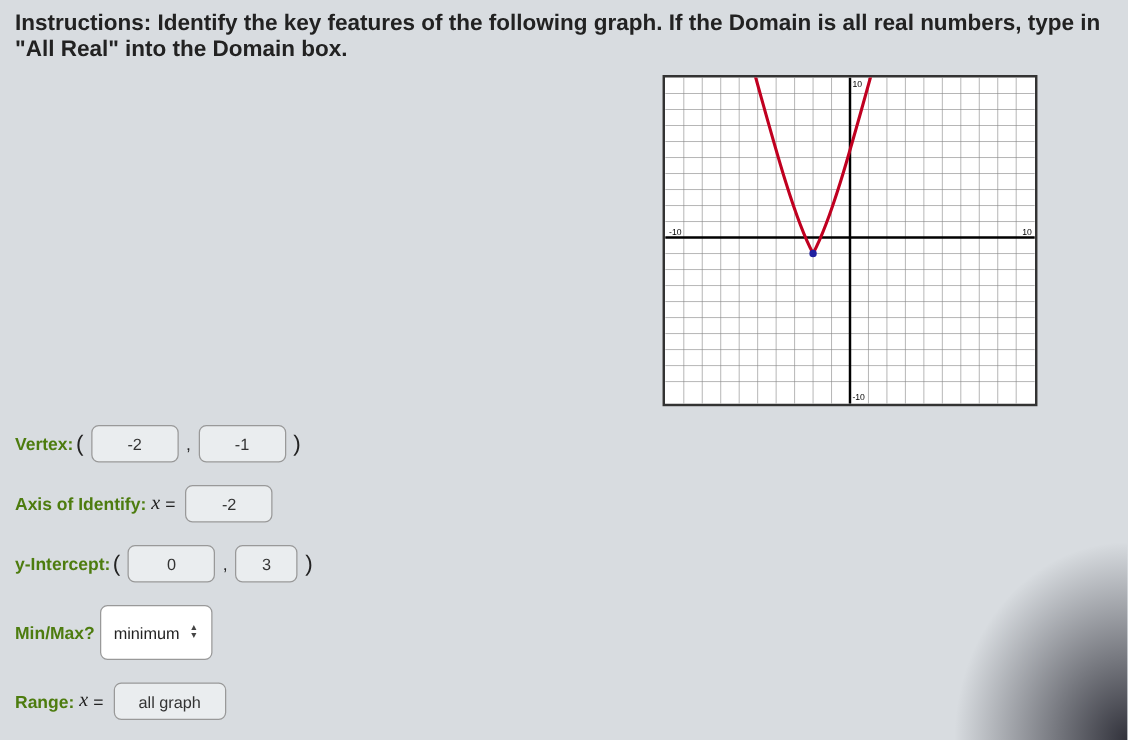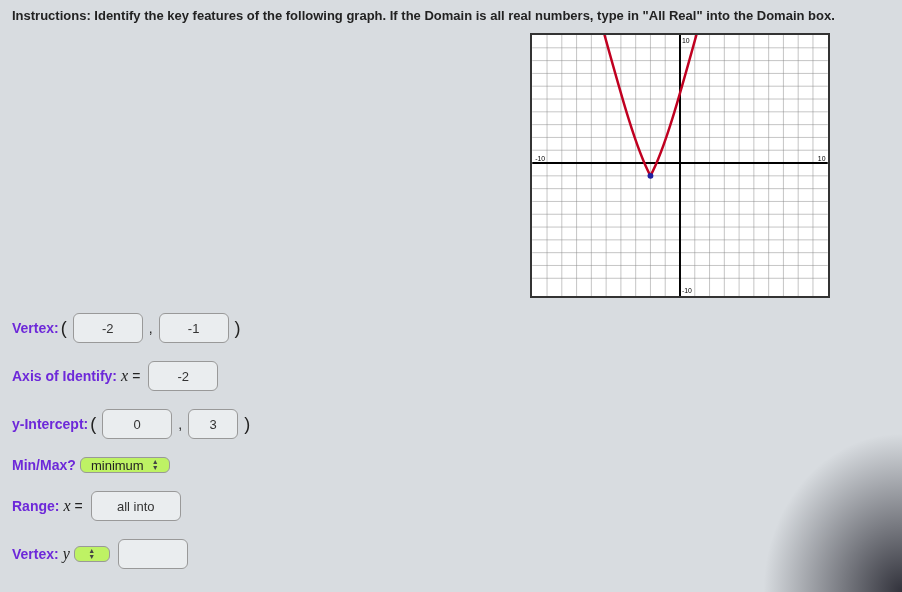--- a/index.html
+++ b/index.html
@@ -7,21 +7,21 @@
       background: #d8dce0;
       font-family: Arial, sans-serif;
       font-size: 14px;
       color: #222;
       width: 902px;
       height: 592px;
       padding: 8px 12px;
       position: relative;
     }
     .instructions {
-      font-size: 13px;
+      font-size: 18px;
       font-weight: bold;
       margin-bottom: 10px;
       color: #222;
     }
     .top-area {
       position: relative;
       height: 280px;
     }
     .graph-container {
       position: absolute;
@@ -41,21 +41,21 @@
       margin-top: 0;
     }
     .form-row {
       display: flex;
       align-items: center;
       margin-bottom: 18px;
       font-size: 14px;
     }
     .form-row .label {
       font-weight: bold;
-      color: #6d28d9;
+      color: #4d7c0f;
       white-space: nowrap;
     }
     .input-box {
       display: inline-flex;
       align-items: center;
       justify-content: center;
       background: #eaedef;
       border: 1px solid #999;
       border-radius: 6px;
       height: 30px;
@@ -65,24 +65,24 @@
       font-size: 13px;
       color: #333;
       text-align: center;
     }
     .input-box.small { min-width: 50px; }
     .input-box.wide { min-width: 90px; }
     .select-box {
       display: inline-flex;
       align-items: center;
       justify-content: center;
-      background: #bef264;
+      background: #ffffff;
       border: 1px solid #999;
       border-radius: 6px;
-      height: 16px;
+      height: 44px;
       min-width: 90px;
       padding: 0 10px;
       margin: 0 4px;
       font-size: 13px;
       gap: 8px;
     }
     .select-box.tiny { min-width: 36px; padding: 0 6px; }
     .stepper-icon {
       display: inline-flex;
       flex-direction: column;
@@ -209,21 +209,21 @@
         <span>▲</span>
           <span>▼</span>
       </span>
     </span>
   </div>
 
   <div class="form-row">
     <span class="label">Range:</span>
     <span class="math-var" style="margin-left:4px;">x</span>
     <span class="eq">=</span>
-    <span class="input-box wide">all into</span>
+    <span class="input-box wide">all graph</span>
   </div>
 
   <div class="form-row">
     <span class="label">Vertex:</span>
     <span class="math-var" style="margin-left:4px;">y</span>
     <span class="select-box tiny">
       <span class="stepper-icon">
         <span>▲</span>
           <span>▼</span>
       </span>

